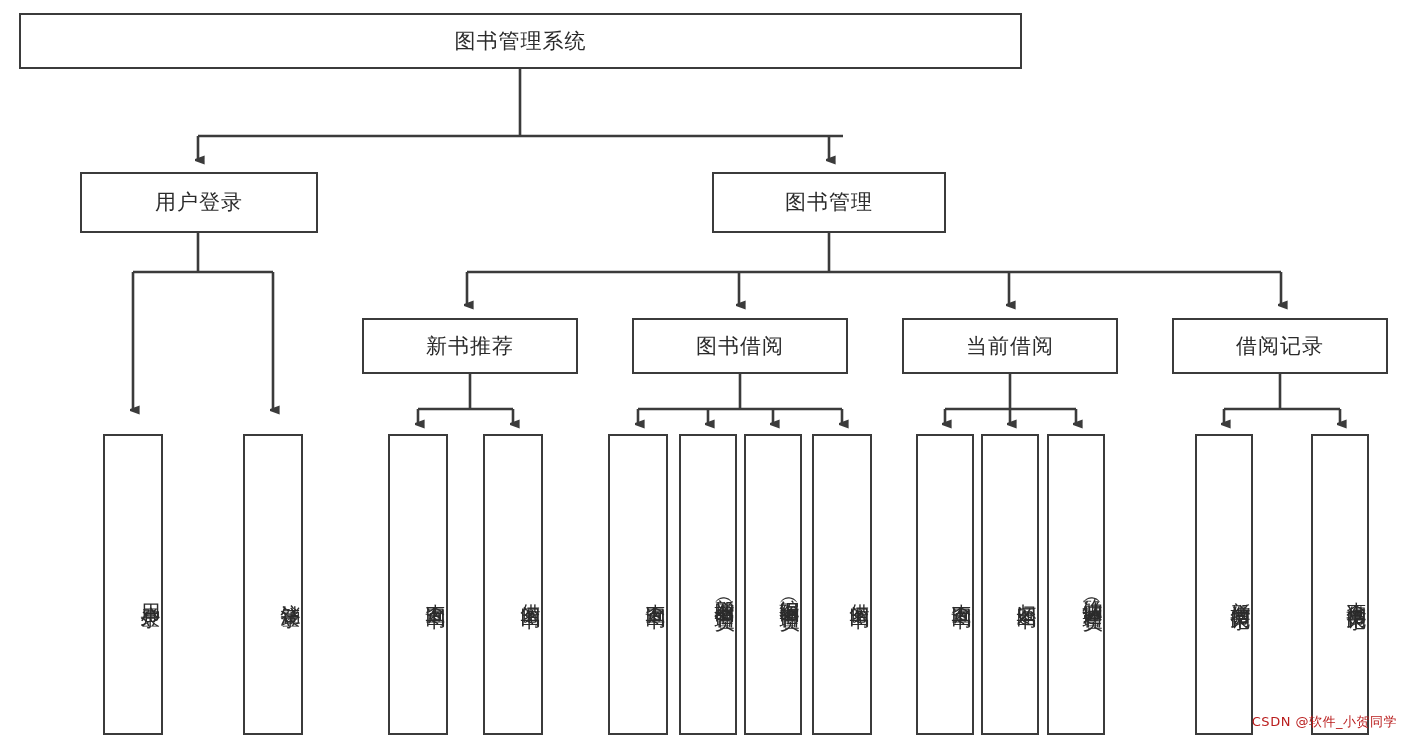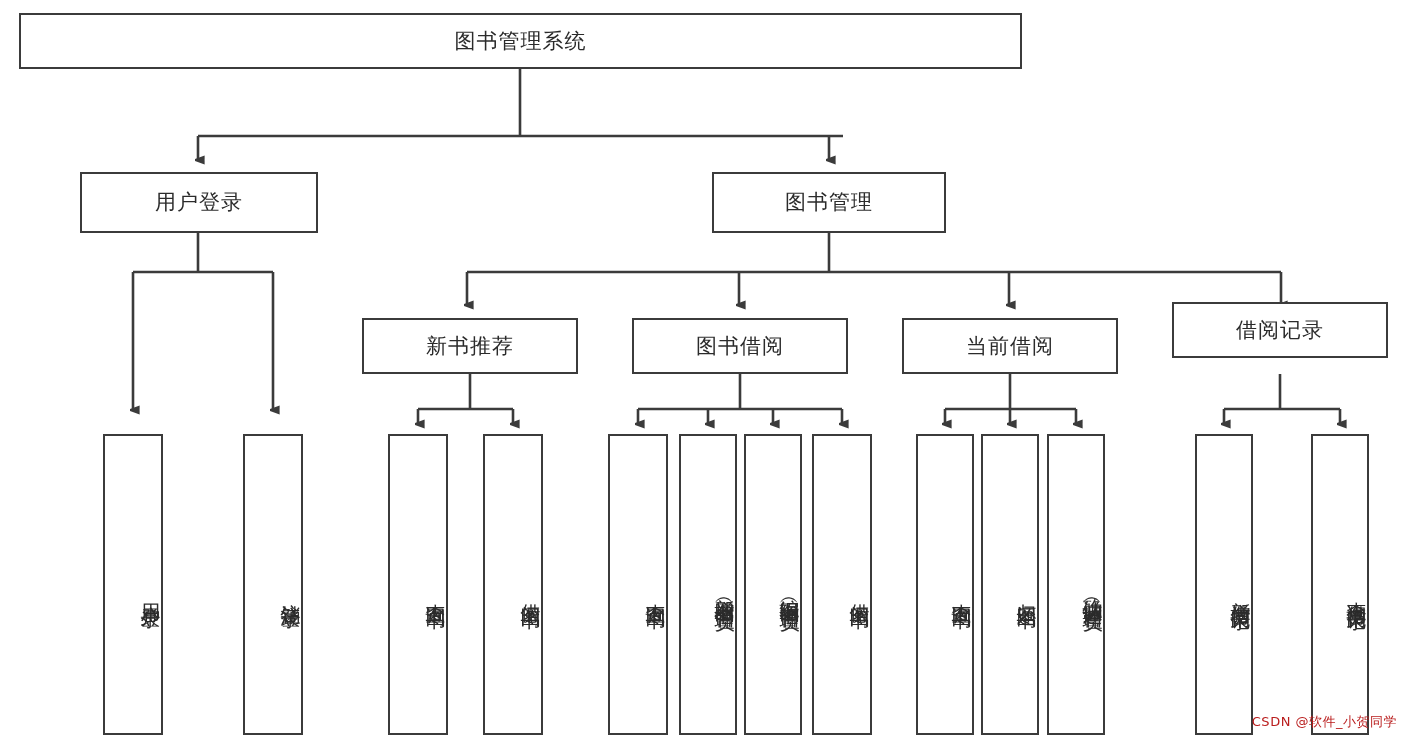--- a/index.html
+++ b/index.html
@@ -133,21 +133,21 @@
   </div>
 
   <div class="node h" style="left:632px;top:318px;width:216px;height:56px;">
     <span class="txt">图书借阅</span>
   </div>
 
   <div class="node h" style="left:902px;top:318px;width:216px;height:56px;">
     <span class="txt">当前借阅</span>
   </div>
 
-  <div class="node h" style="left:1172px;top:302px;width:216px;height:56px;">
+  <div class="node h" style="left:1172px;top:318px;width:216px;height:56px;">
     <span class="txt">借阅记录</span>
   </div>
 
   <div class="node v" style="left:103px;top:434px;width:60px;height:301px;">
     <span class="txt">用户登录</span>
   </div>
 
   <div class="node v" style="left:243px;top:434px;width:60px;height:301px;">
     <span class="txt">注销登录</span>
   </div>

